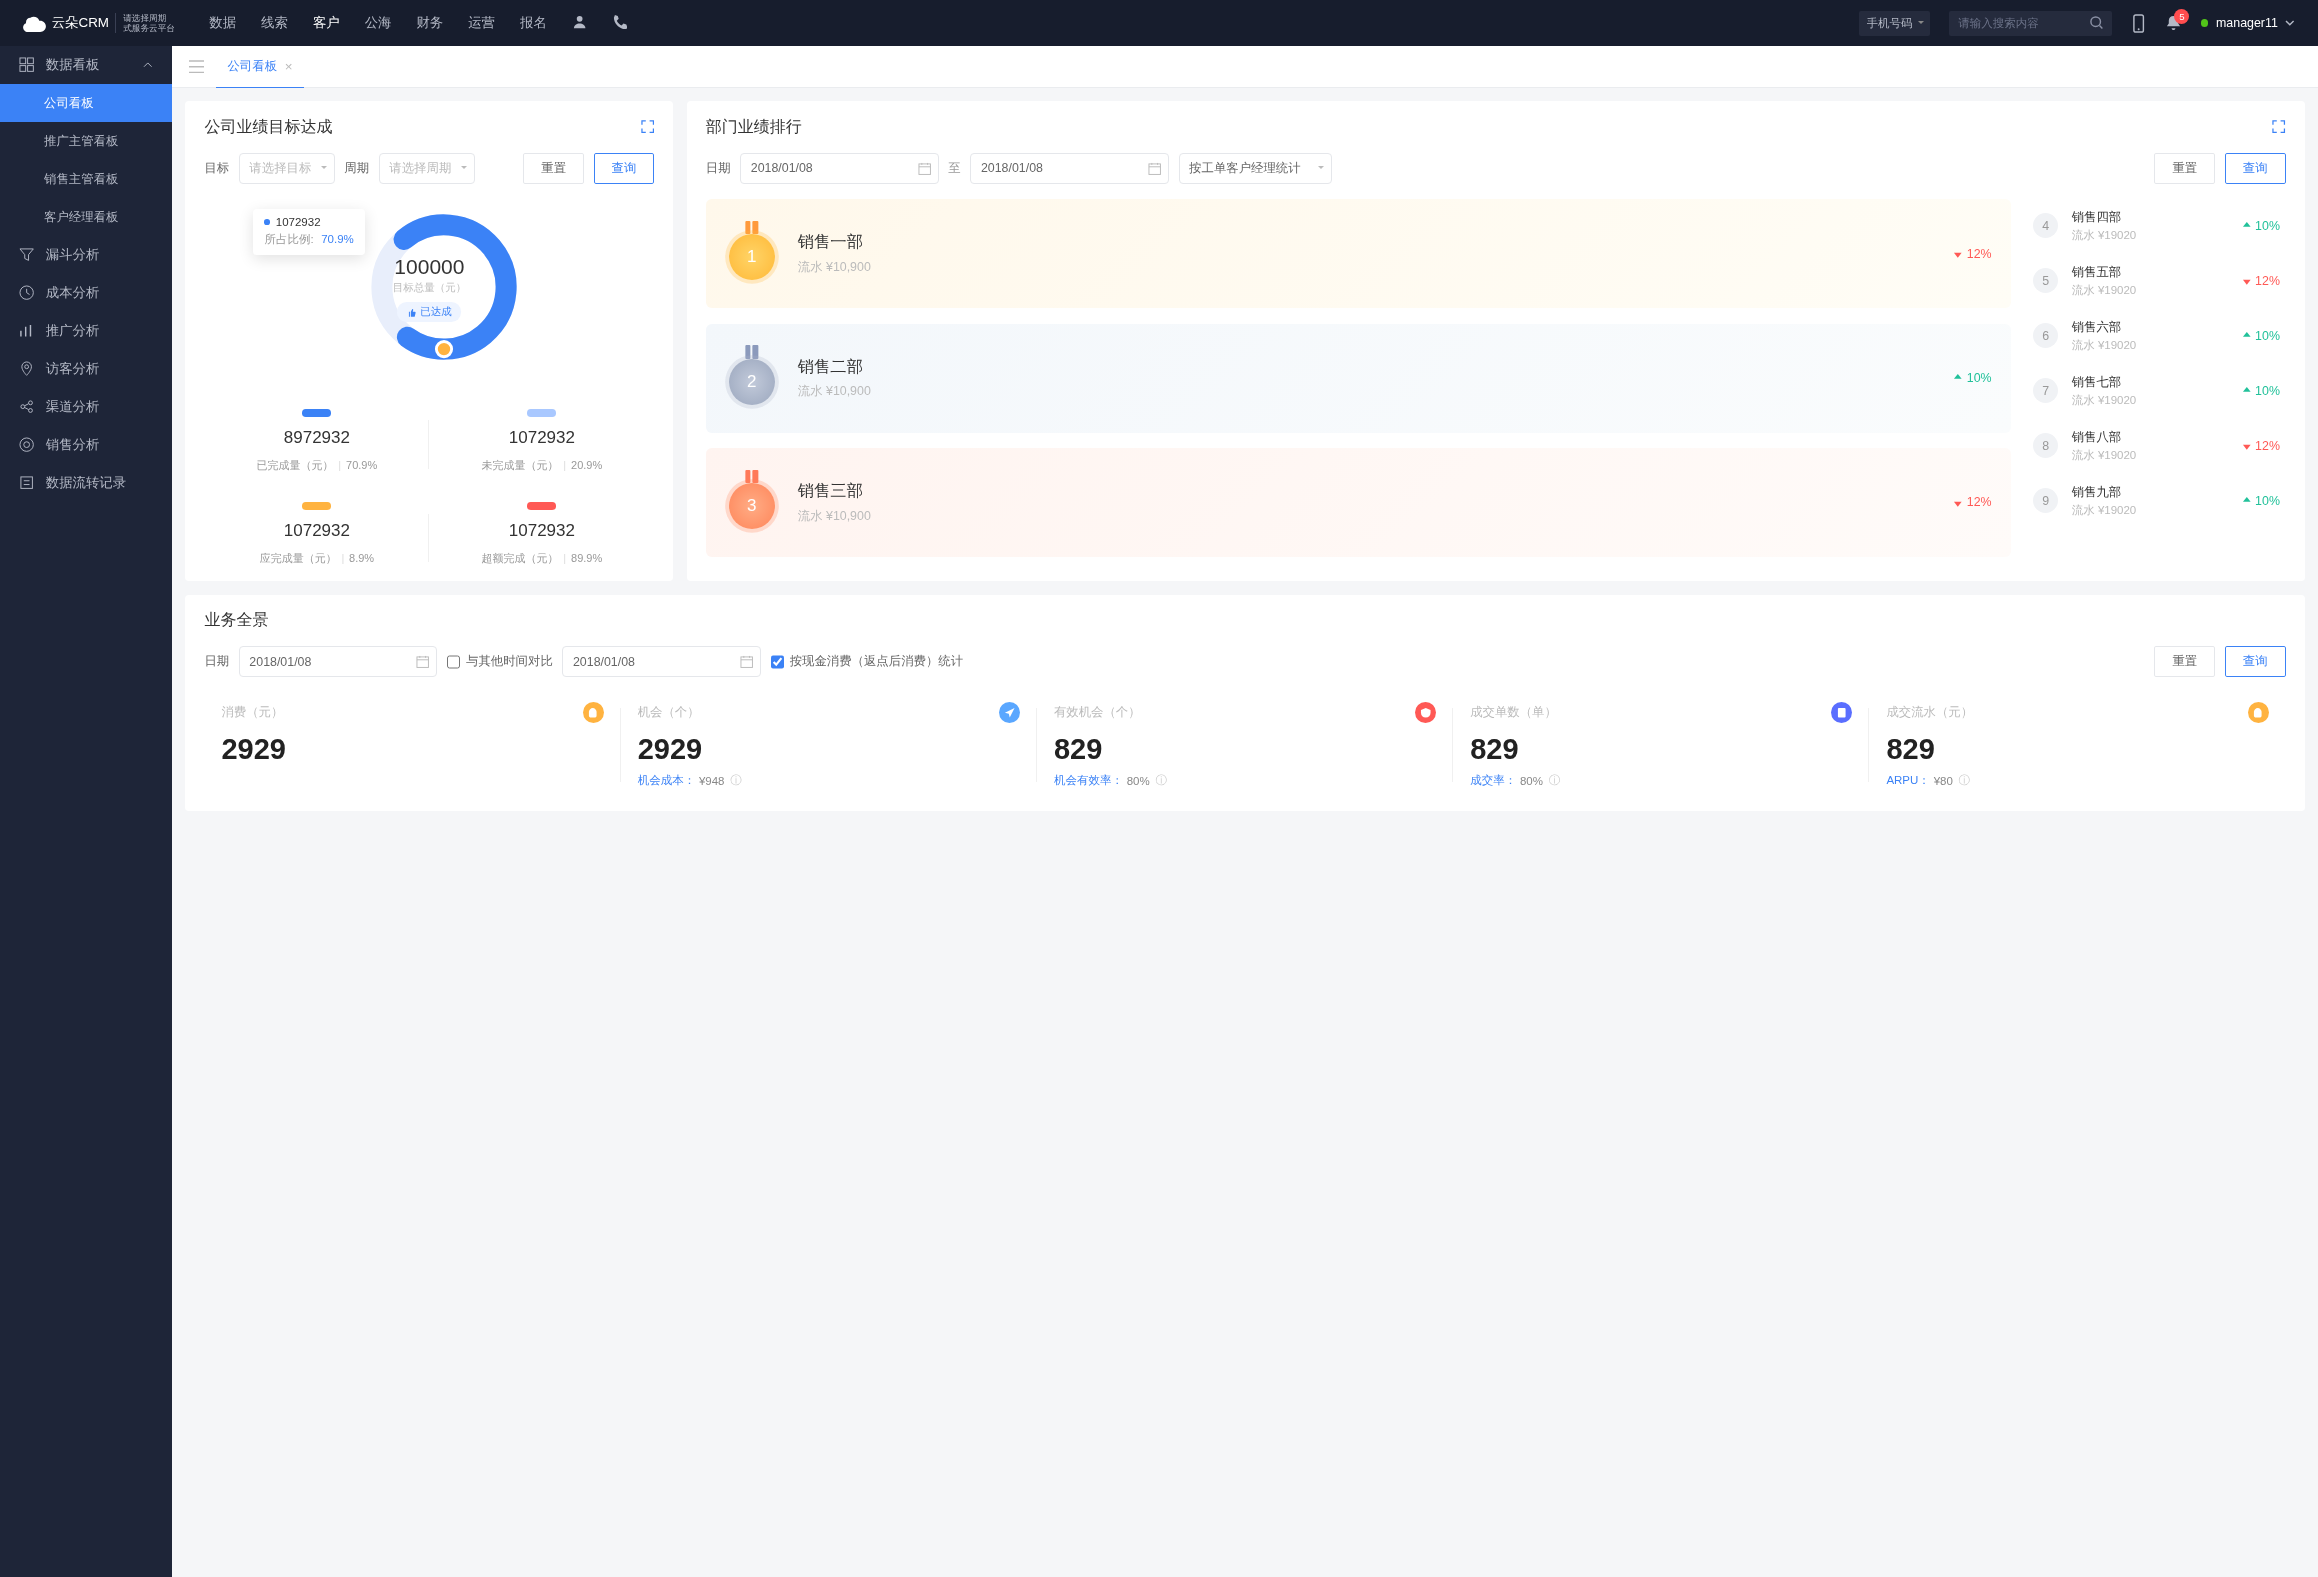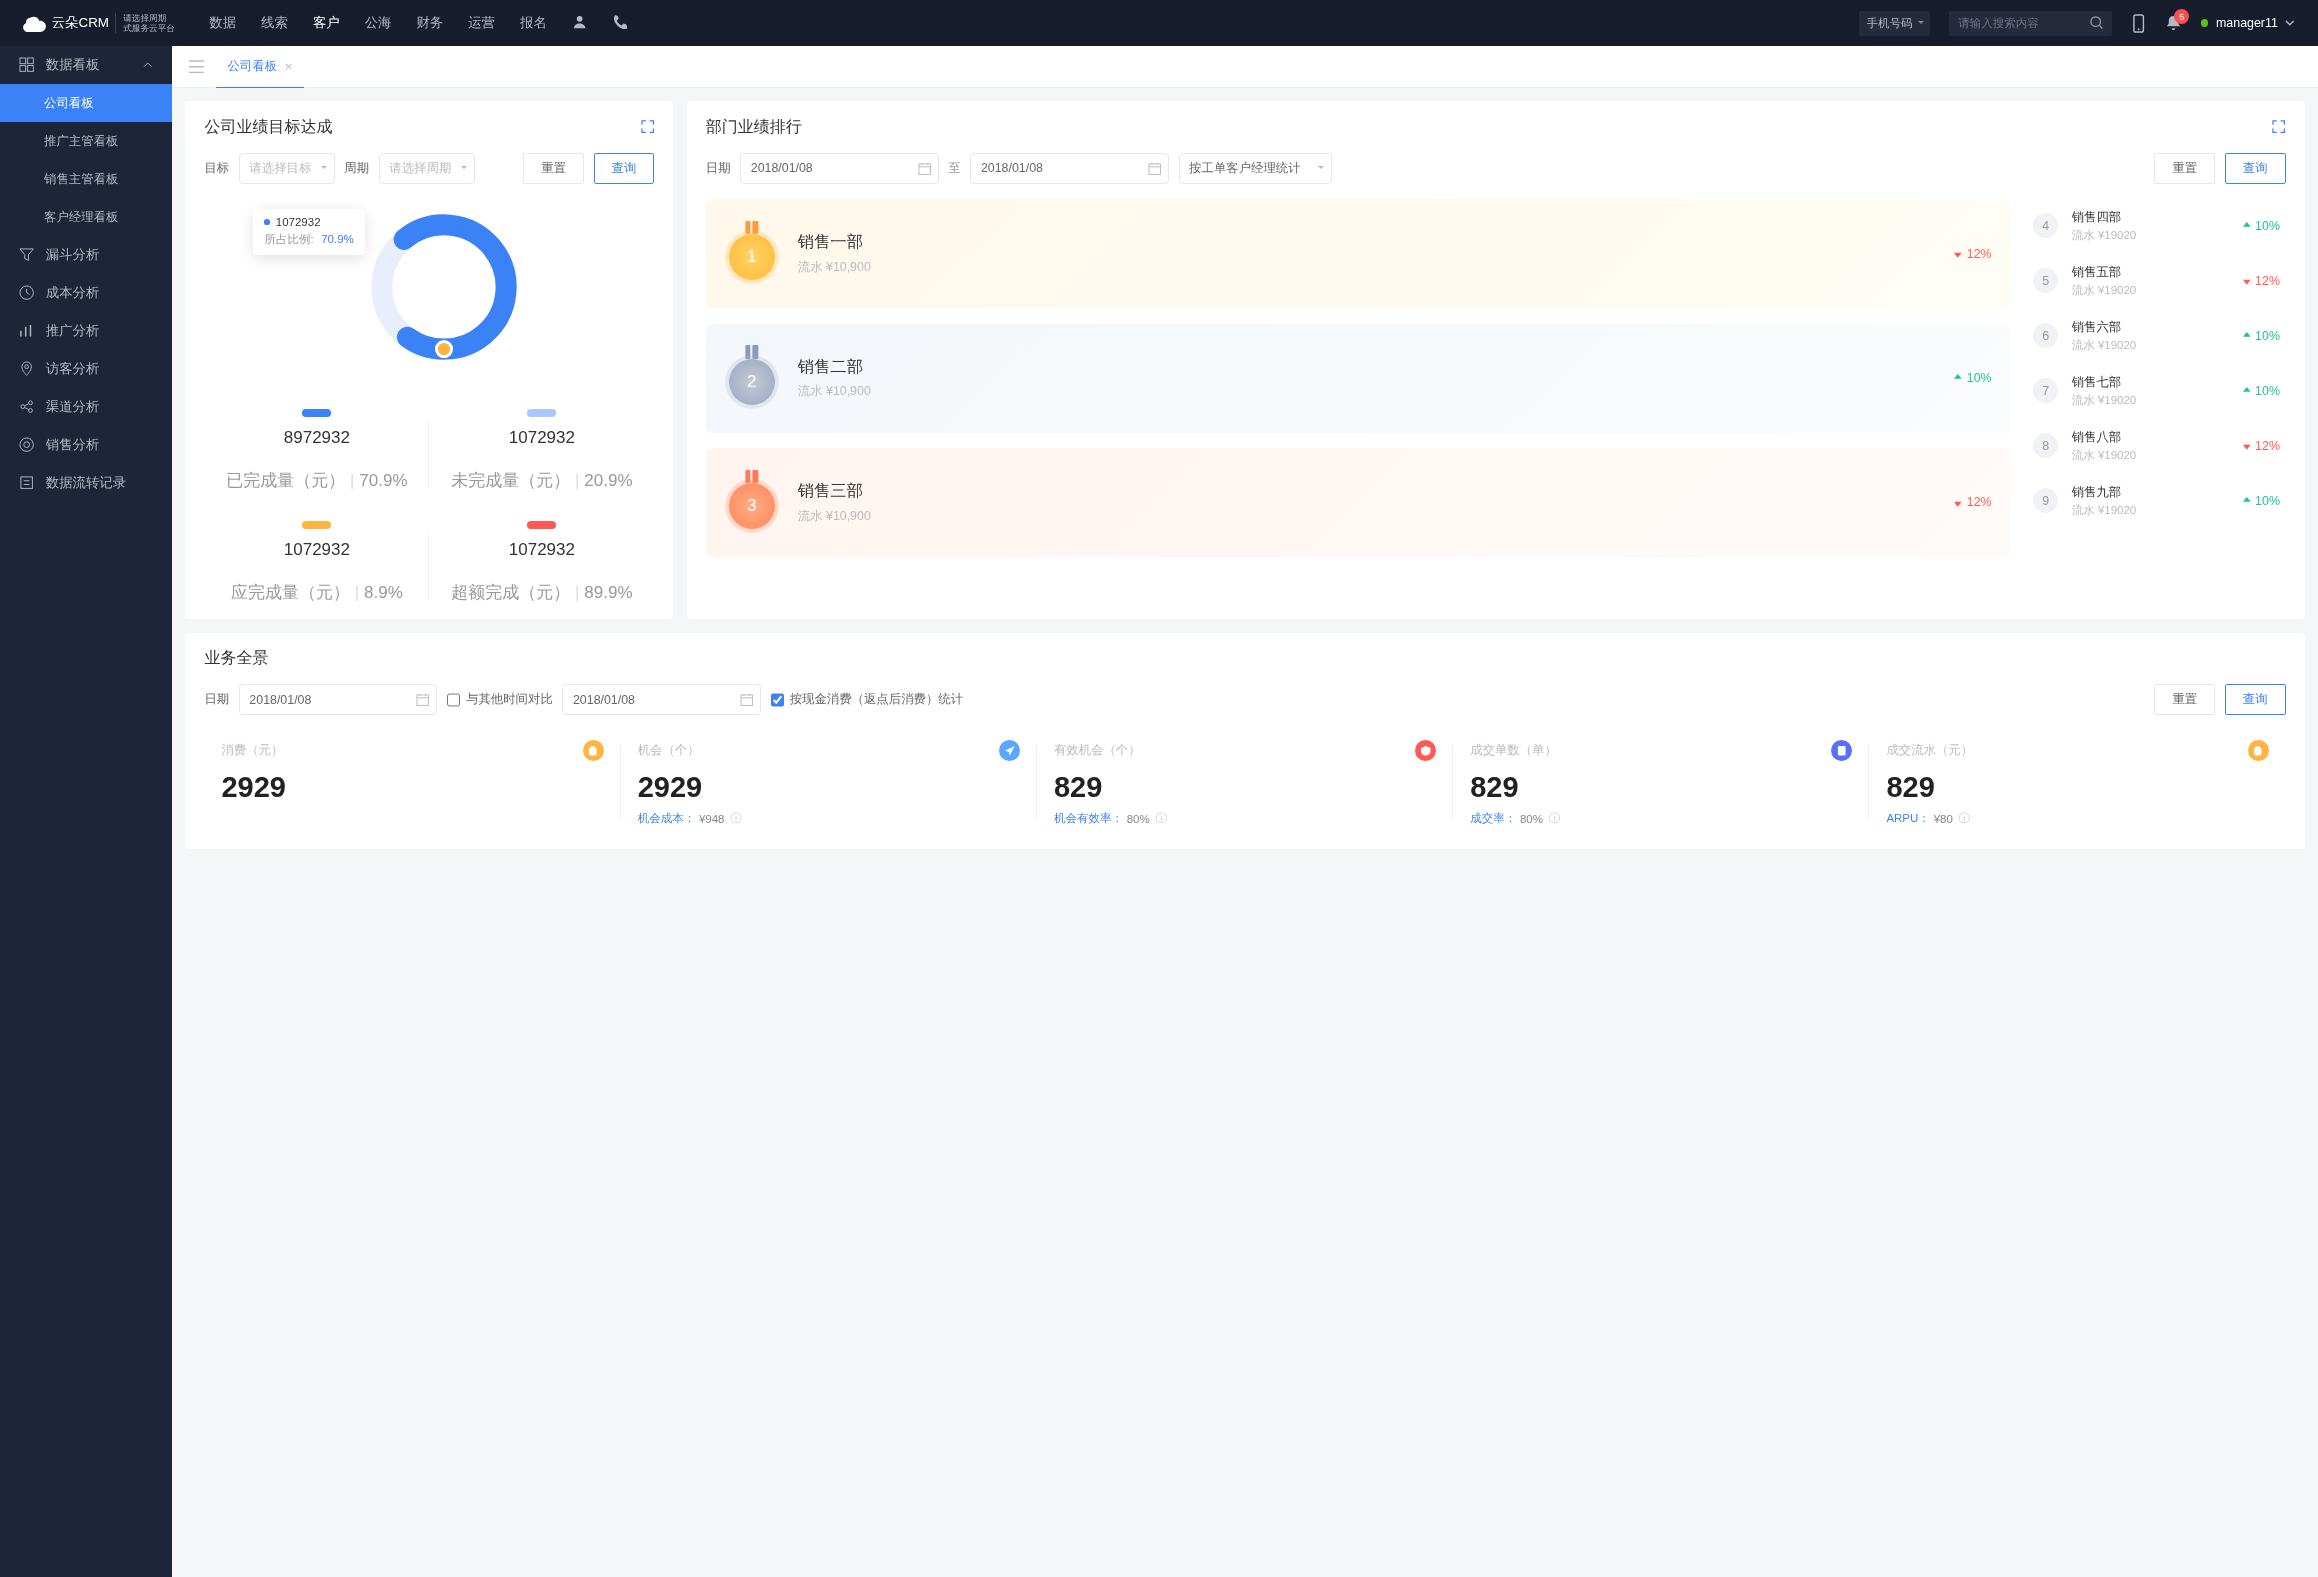--- a/index.html
+++ b/index.html
@@ -78,21 +78,21 @@
 .goal-grid{display:grid;grid-template-columns:1fr 1fr;width:100%;row-gap:29px;margin-top:17px}
 .goal-cell{text-align:center;position:relative}
 .goal-cell::after{content:"";position:absolute;right:0;top:11.5px;bottom:3.8px;width:1px;background:#f0f0f0}
 .goal-cell:nth-child(2n)::after{display:none}
 .goal-bar{width:29px;height:7.6px;border-radius:3.8px;margin:0 auto 11.5px}
 .gb-blue{background:#3b82f6}
 .gb-light{background:#a9c8ff}
 .gb-orange{background:#ffb340}
 .gb-red{background:#ff5955}
 .goal-num{font-size:17px;font-weight:500;color:#333}
-.goal-sub{font-size:17px;color:#999;margin-top:21px}
+.goal-sub{font-size:11px;color:#999;margin-top:10px}
 .goal-sub .sep{margin:0 4.8px;color:#ddd}
 
 
 .card-rank{flex:1}
 .rank-body{display:flex;gap:17px;margin-top:15.3px}
 .rank-left{flex:1;display:flex;flex-direction:column;gap:15.3px}
 .rank-item{display:flex;align-items:center;gap:19px;border-radius:5.7px;padding:21px 19px;height:109px}
 .rank-item.r1{background:linear-gradient(135deg,#fff8eb,#fffdf6)}
 .rank-item.r2{background:linear-gradient(135deg,#f3f7fb,#fafcfd)}
 .rank-item.r3{background:linear-gradient(135deg,#fff4f0,#fffbf9)}
@@ -311,20 +311,30 @@
             <button class="btn">重置</button>
             <button class="btn primary">查询</button>
           </div>
           <div class="goal-body">
             <div class="donut-area">
               <svg class="donut" width="172" height="172" viewBox="0 0 180 180">
                 <circle cx="90" cy="90" r="65" fill="none" stroke="#e8eefb" stroke-width="22"></circle>
                 <circle cx="90" cy="90" r="65" fill="none" stroke="#3b82f6" stroke-width="22" stroke-dasharray="290 410" transform="rotate(-130 90 90)" stroke-linecap="round"></circle>
                 <circle cx="90" cy="155" r="8" fill="#ffb340" stroke="#fff" stroke-width="3"></circle>
               </svg>
+              <div class="donut-center">
+                <div class="donut-val">100000</div>
+                <div class="donut-label">目标总量（元）</div>
+                <div class="donut-badge">
+                    <svg width="9.6" height="9.6" viewBox="0 0 10 10">
+                      <path fill="#3b82f6" d="M2 4v5h1V4H2zm2 5h4l1-4c0-.5-.5-1-1-1H6l.5-2c0-.5-.5-1-1-1L4 4v5z"></path>
+                    </svg>
+                    <span>已达成</span>
+                  </div>
+              </div>
               <div class="tooltip">
                 <div class="tooltip-row">
                     <span class="tooltip-dot"></span>
                     <span class="tooltip-val">1072932</span>
                   </div>
                 <div class="tooltip-row2"><span>所占比例:</span><span class="tooltip-pct">70.9%</span></div>
               </div>
             </div>
             <div class="goal-grid" id="goal-grid">
                 <div class="goal-cell">

